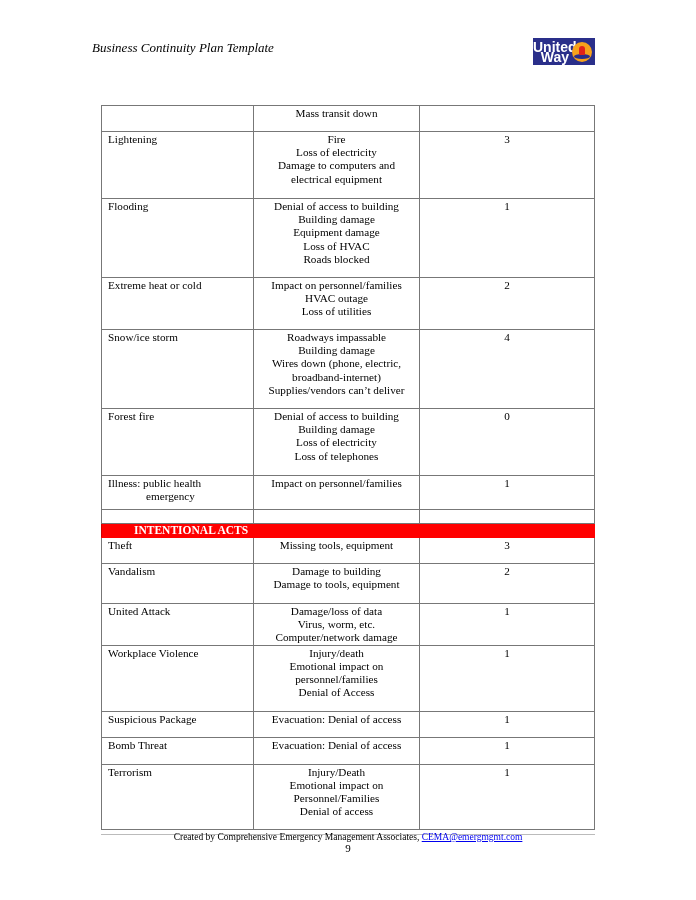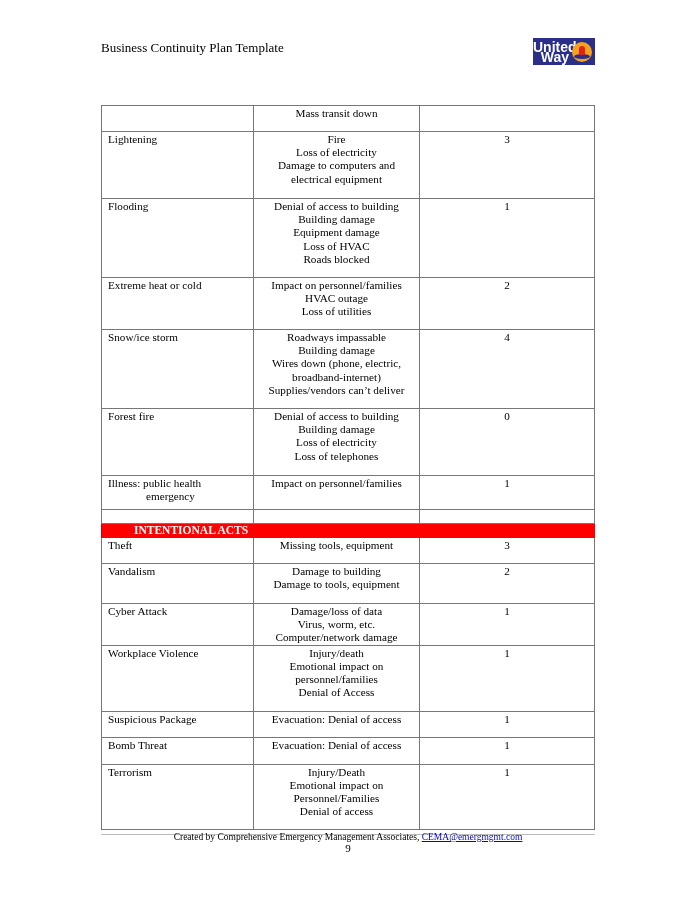--- a/index.html
+++ b/index.html
@@ -1,17 +1,17 @@
 <!DOCTYPE html>
 <html><head>
 <meta charset="utf-8">
 <style>
   html, body { margin:0; padding:0; background:#fff; }
   body { width:696px; height:900px; position:relative; font-family:"Liberation Serif", serif; color:#000; overflow:hidden; }
-  .hdr-title { position:absolute; left:101px; top:40px; font-size:13px; }
+  .hdr-title { position:absolute; left:92px; top:40px; font-size:13px;font-style:italic; }
   .logo { position:absolute; left:533px; top:38px; width:62px; height:27px; background:#2a2f8a; display:flex; align-items:center; overflow:hidden; }
   .logo-text { color:#fff; font-family:"Liberation Sans", sans-serif; font-weight:bold; font-size:14px; line-height:10px; text-align:right; width:36px; padding-right:2px; }
   .logo-sun { width:20px; height:20px; border-radius:50%; background:#f7a21b; position:relative; margin-left:1px; }
   .logo-sun::after { content:""; position:absolute; left:7px; top:4px; width:6px; height:9px; background:#e2231a; border-radius:3px 3px 1px 1px; }
   .logo-sun::before { content:""; position:absolute; left:2px; top:12px; width:16px; height:5px; background:#2a2f8a; border-radius:50%; }
   table { position:absolute; left:101px; top:87px; border-collapse:collapse; font-size:11.2px; line-height:13.2px;margin-top:18px; }
   td { border:1px solid #777; vertical-align:top; padding:1px 6px 0 6px; }
   td.c1 { width:139px; text-align:left; }
   td.c2 { width:153px; text-align:center; }
   td.c3 { width:162px; text-align:center; }
@@ -146,21 +146,21 @@
           <span class="line">Vandalism</span>
         </td>
         <td class="c2">
           <span class="line">Damage to building</span>
           <span class="line">Damage to tools, equipment</span>
         </td>
         <td class="c3"><span>2</span></td>
       </tr>
       <tr style="height: 40px;">
         <td class="c1">
-          <span class="line">Cyber Attack</span>
+          <span class="line">United Attack</span>
         </td>
         <td class="c2">
           <span class="line">Damage/loss of data</span>
           <span class="line">Virus, worm, etc.</span>
           <span class="line">Computer/network damage</span>
         </td>
         <td class="c3"><span>1</span></td>
       </tr>
       <tr style="height: 66px;">
         <td class="c1">

